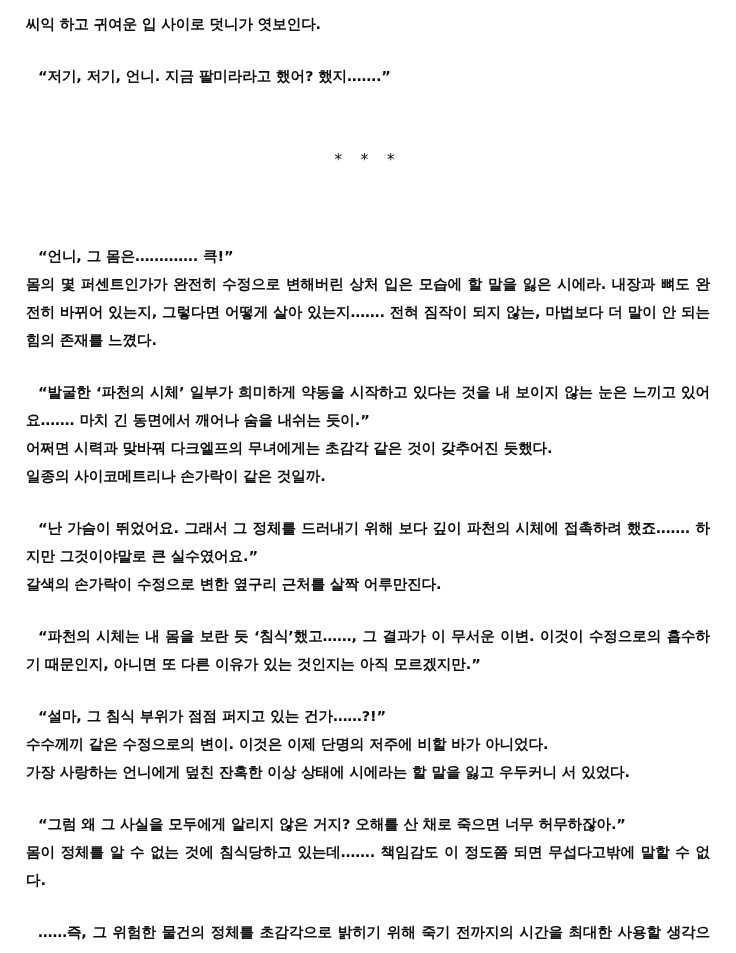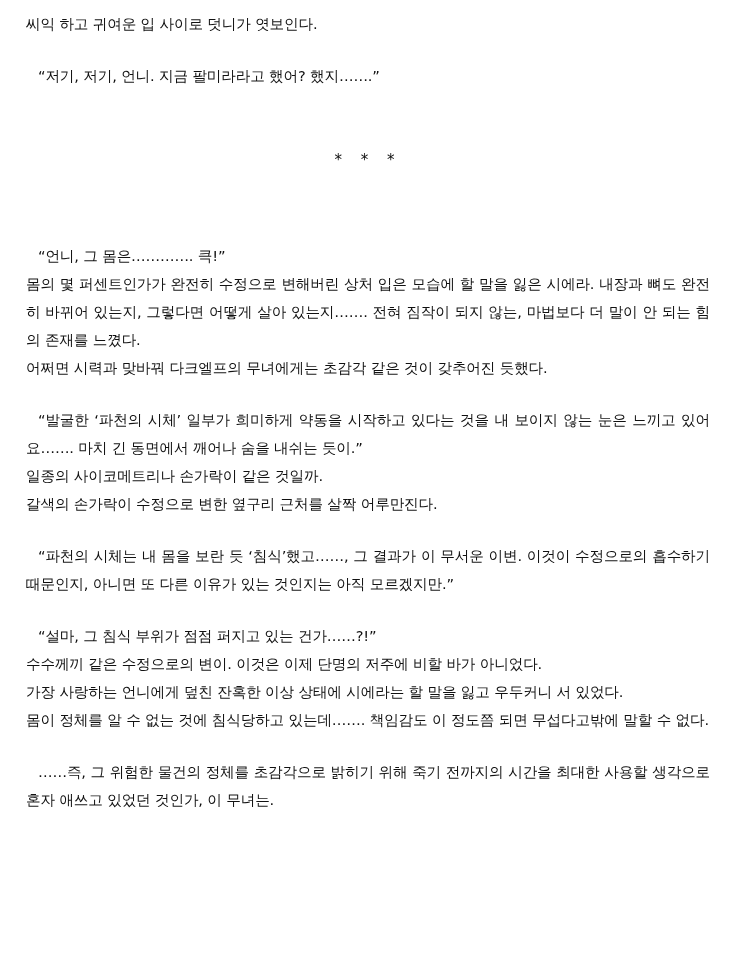--- a/index.html
+++ b/index.html
@@ -22,20 +22,21 @@
     padding: 10px 26px 0 26px;
   }
   .para {
     font-size: 14.6px;
     line-height: 1.92;
     letter-spacing: -0.15px;
     text-align: justify;
     word-break: break-all;
     margin: 0;
     color: #111111;
+    font-weight: bold;
   }
   .indent {
     text-indent: 12px;
     margin-top: 24px;
   }
   .spacer-lg {
     height: 58px;
   }
   .spacer-md {
     height: 46px;
@@ -57,24 +58,26 @@
   <p class="para indent">“저기, 저기, 언니. 지금 팔미라라고 했어? 했지…….”</p>
 
   <div class="spacer-lg"></div>
 
   <div class="divider">* * *</div>
 
   <div class="spacer-md"></div>
 
   <p class="para indent">“언니, 그 몸은…………. 큭!”</p>
   <p class="para">몸의 몇 퍼센트인가가 완전히 수정으로 변해버린 상처 입은 모습에 할 말을 잃은 시에라. 내장과 뼈도 완전히 바뀌어 있는지, 그렇다면 어떻게 살아 있는지……. 전혀 짐작이 되지 않는, 마법보다 더 말이 안 되는 힘의 존재를 느꼈다.</p>
+  <p class="para indent">“발굴한 ‘파천의 시체’ 일부가 희미하게 약동을 시작하고 있다는 것을 내 보이지 않는 눈은 느끼고 있어요……. 마치 긴 동면에서 깨어나 숨을 내쉬는 듯이.”</p>
   <p class="para">어쩌면 시력과 맞바꿔 다크엘프의 무녀에게는 초감각 같은 것이 갖추어진 듯했다.</p>
-  <p class="para indent">“발굴한 ‘파천의 시체’ 일부가 희미하게 약동을 시작하고 있다는 것을 내 보이지 않는 눈은 느끼고 있어요……. 마치 긴 동면에서 깨어나 숨을 내쉬는 듯이.”</p>
   <p class="para">일종의 사이코메트리나 손가락이 같은 것일까.</p>
+  <p class="para indent">“난 가슴이 뛰었어요. 그래서 그 정체를 드러내기 위해 보다 깊이 파천의 시체에 접촉하려 했죠……. 하지만 그것이야말로 큰 실수였어요.”</p>
   <p class="para">갈색의 손가락이 수정으로 변한 옆구리 근처를 살짝 어루만진다.</p>
   <p class="para indent">“파천의 시체는 내 몸을 보란 듯 ‘침식’했고……, 그 결과가 이 무서운 이변. 이것이 수정으로의 흡수하기 때문인지, 아니면 또 다른 이유가 있는 것인지는 아직 모르겠지만.”</p>
   <p class="para indent">“설마, 그 침식 부위가 점점 퍼지고 있는 건가……?!”</p>
   <p class="para">수수께끼 같은 수정으로의 변이. 이것은 이제 단명의 저주에 비할 바가 아니었다.</p>
   <p class="para">가장 사랑하는 언니에게 덮친 잔혹한 이상 상태에 시에라는 할 말을 잃고 우두커니 서 있었다.</p>
+  <p class="para indent">“그럼 왜 그 사실을 모두에게 알리지 않은 거지? 오해를 산 채로 죽으면 너무 허무하잖아.”</p>
   <p class="para">몸이 정체를 알 수 없는 것에 침식당하고 있는데……. 책임감도 이 정도쯤 되면 무섭다고밖에 말할 수 없다.</p>
   <p class="para indent">……즉, 그 위험한 물건의 정체를 초감각으로 밝히기 위해 죽기 전까지의 시간을 최대한 사용할 생각으로 혼자 애쓰고 있었던 것인가, 이 무녀는.</p>
 
 </div>
 
 </body></html>

